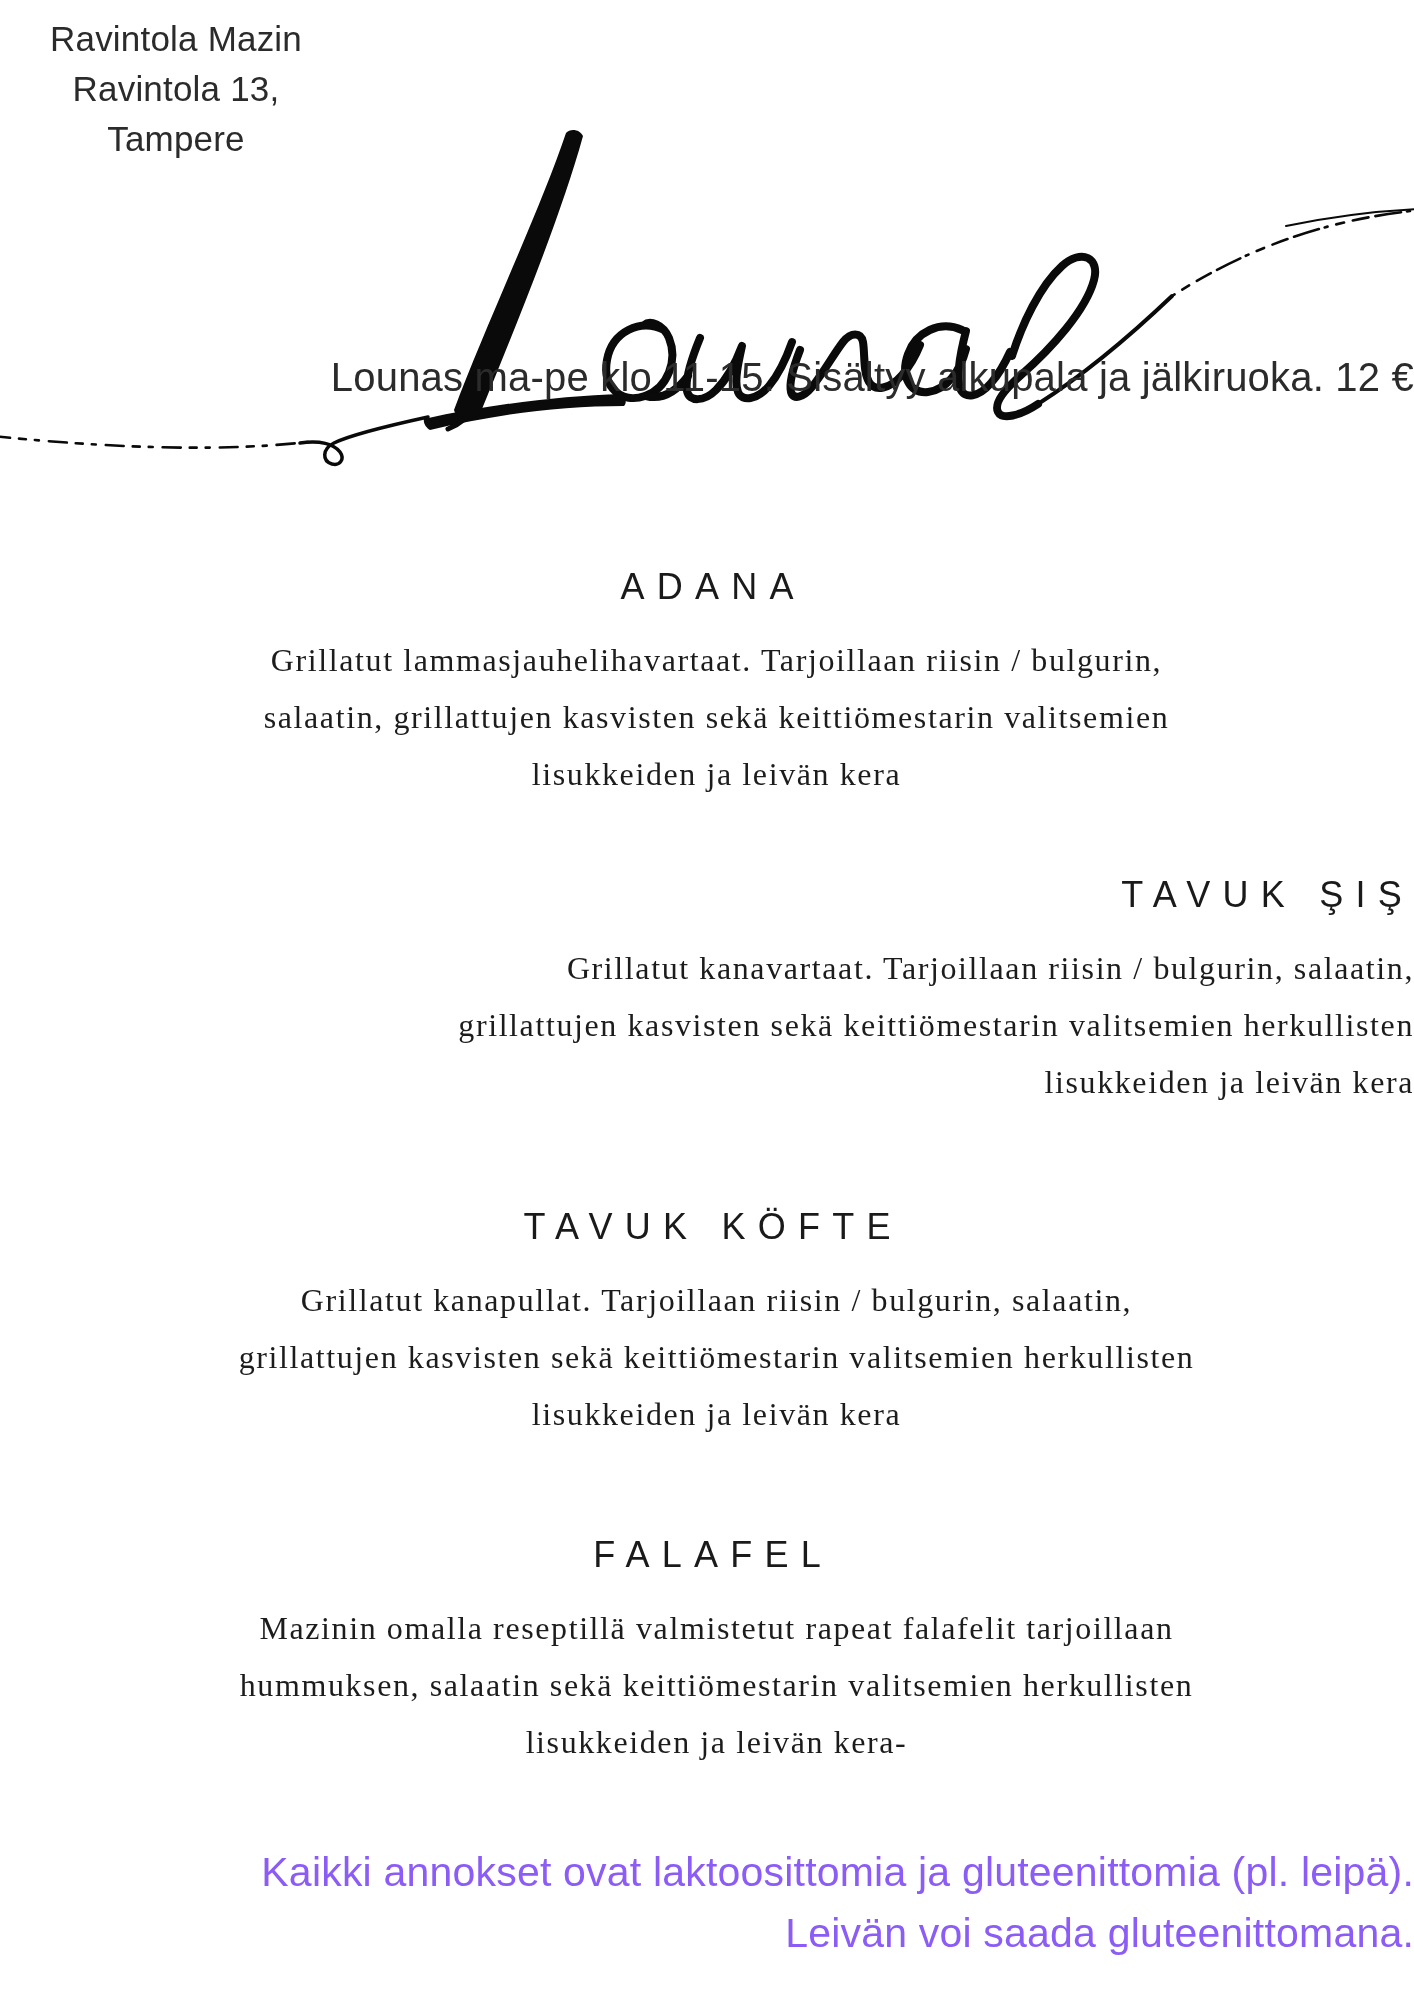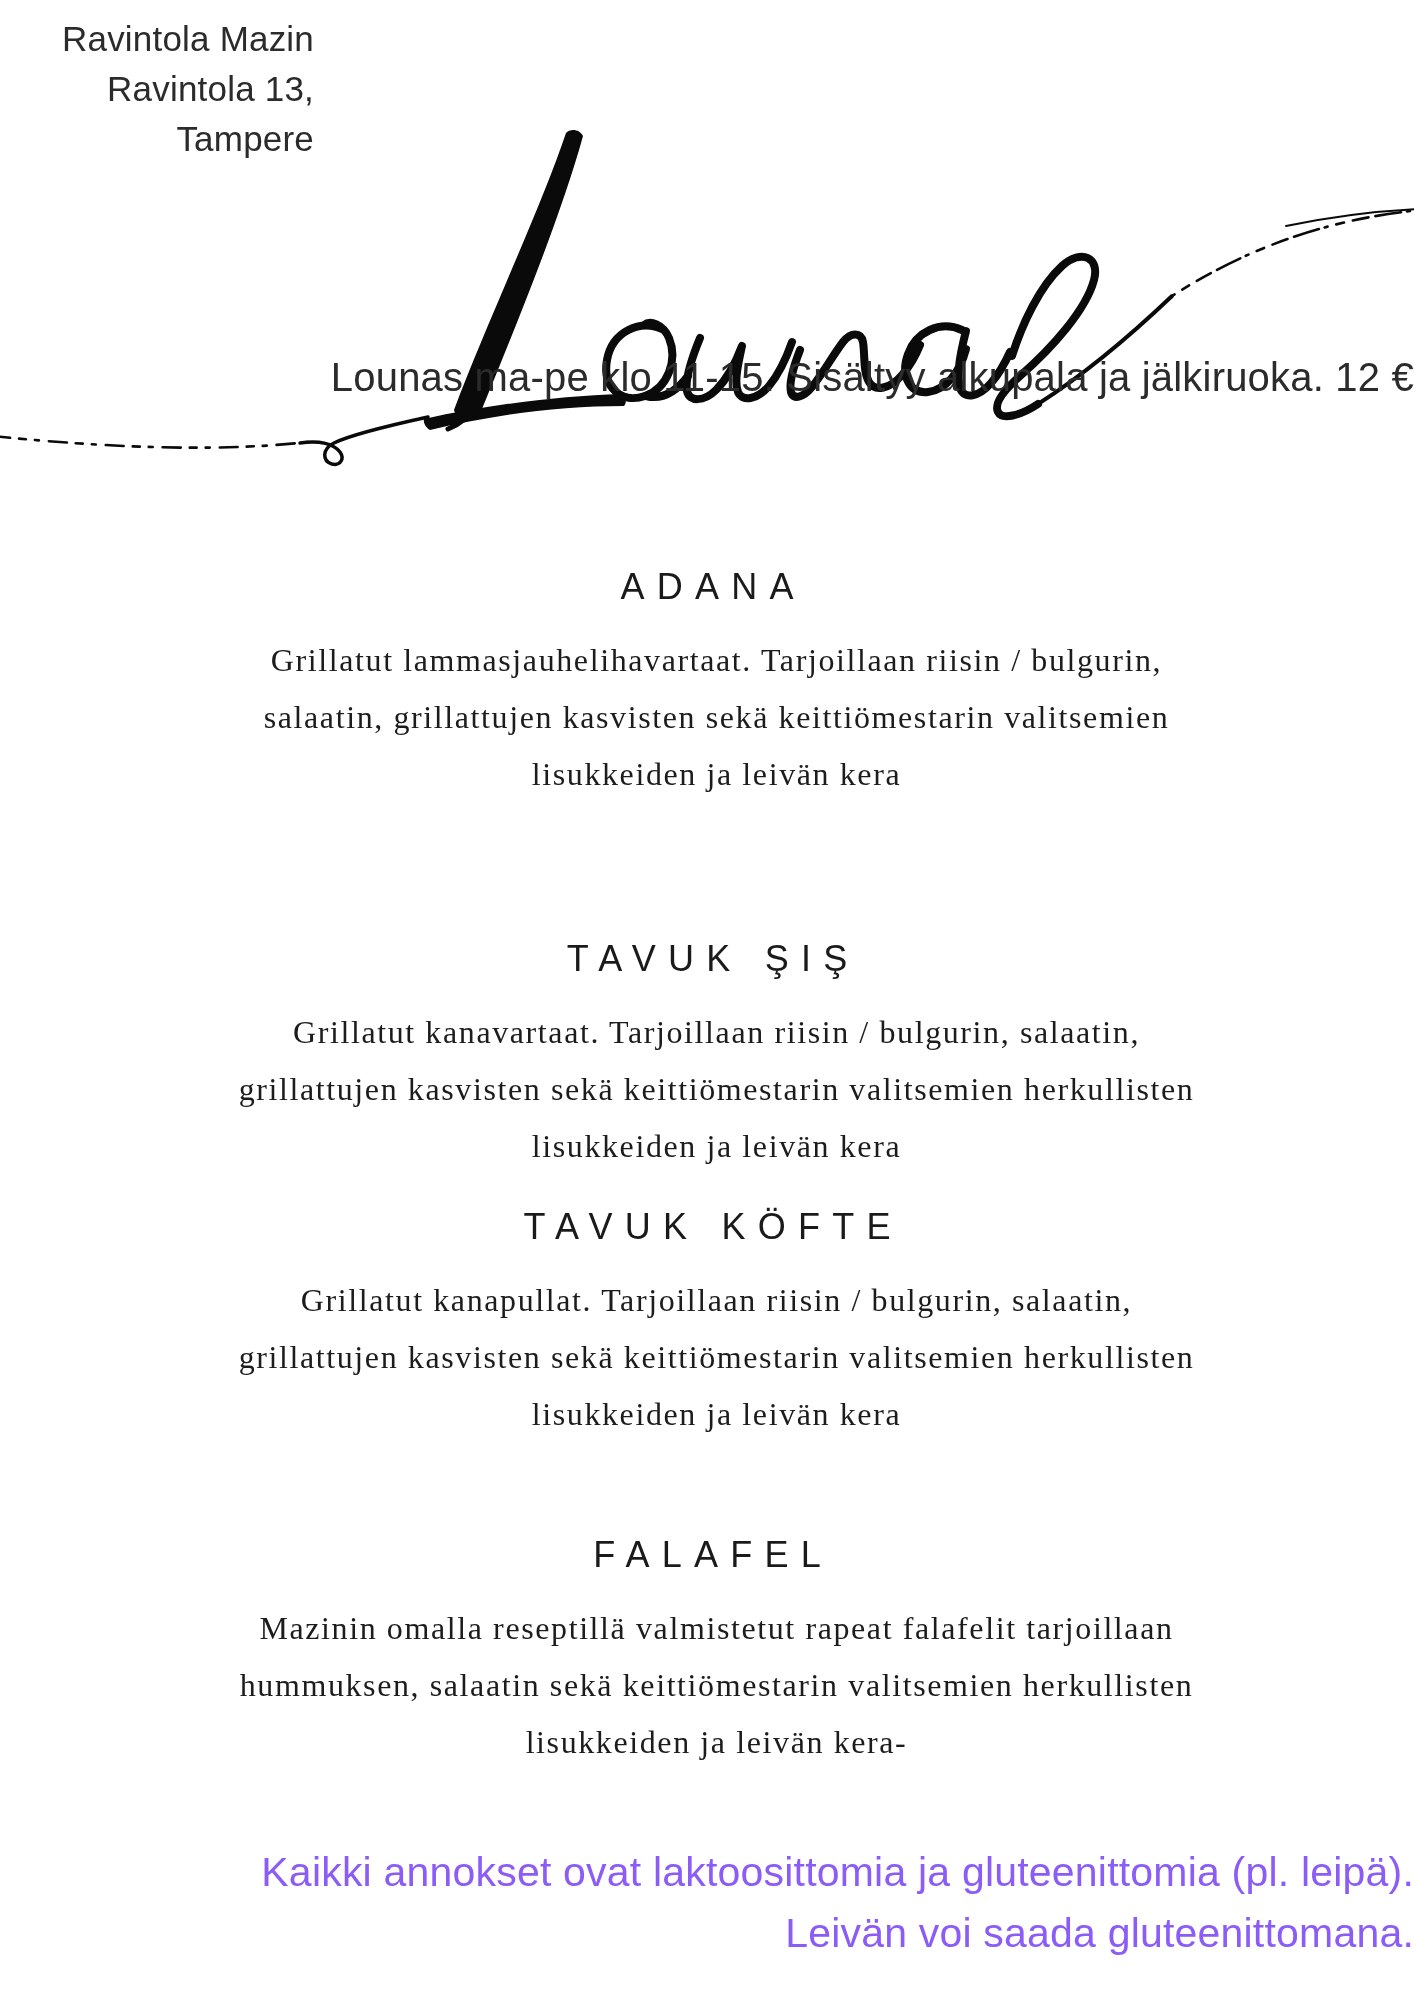--- a/index.html
+++ b/index.html
@@ -14,21 +14,21 @@
     color: #222222;
   }
   .abs { position: absolute; left: 0; width: 100%; text-align: right; }
 
   
   .venue {
     position: absolute;
     top: 14px;
     left: 38px;
     width: 276px;
-    text-align: right;
+    text-align: center;
     font-size: 35px;
     line-height: 50px;
     color: #2b2b2b;
     letter-spacing: 0.2px;
   }
 
   
   .script-wrap {
     position: absolute;
     top: 0;
@@ -43,21 +43,21 @@
     top: 355px;
     font-size: 40px;
     color: #2b2b2b;
     letter-spacing: 0.2px;
     white-space: nowrap;
   }
 
   
   .section { position: absolute; left: 0; width: 100%; text-align: center; }
   .sec-adana  { top: 566px; }
-  .sec-sis    { top: 938px; }
+  .sec-sis    { top: 874px; text-align: right; }
   .sec-kofte  { top: 1206px; }
   .sec-falafel{ top: 1534px; }
   .sec-title {
     font-size: 36px;
     font-weight: 400;
     color: #1a1a1a;
     letter-spacing: 0.34em;
     text-indent: 0.34em;
     white-space: nowrap;
   }

